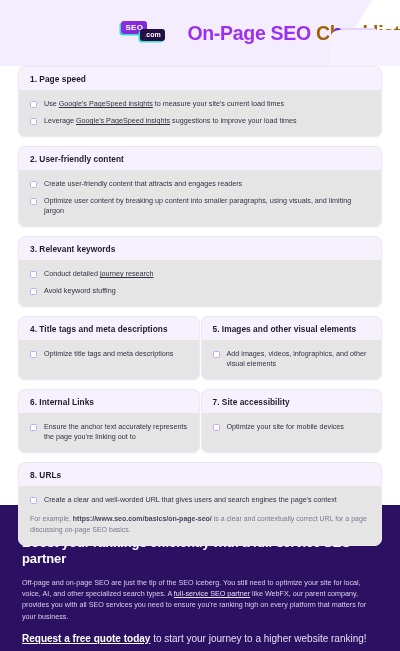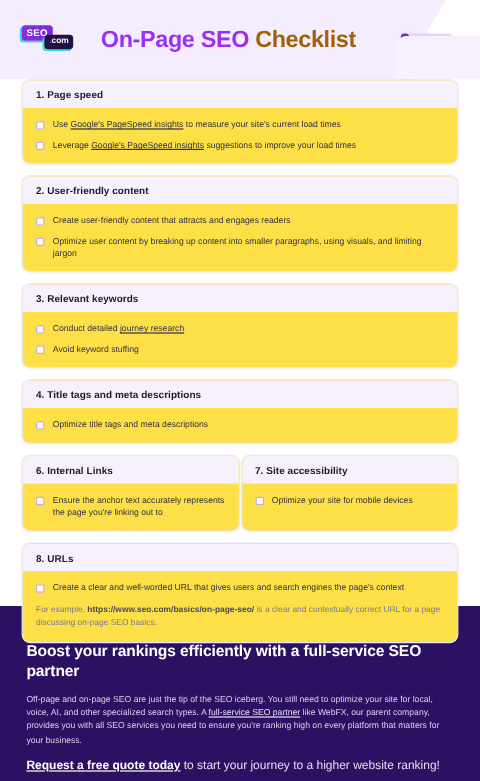--- a/index.html
+++ b/index.html
@@ -32,20 +32,21 @@
     clip-path: polygon(0 0, 100% 0, 89% 100%, 0 100%);
   }
   .header-inner {
     position: absolute;
     top: 0; left: 0;
     width: 400px;
     height: 66px;
     display: flex;
     align-items: center;
     padding-left: 18px;
+    justify-content: flex-end;
   }
 
   
   .logo {
     position: relative;
     width: 56px;
     height: 26px;
     flex: 0 0 auto;
     margin-right: 10px;
   }
@@ -107,21 +108,21 @@
   }
 
   
   .content {
     position: relative;
     z-index: 3;
     padding: 0 18px;
   }
 
   .card {
-    background: #fde047;
+    background: #e5e5e5;
     border: 1px solid #ece7f4;
     border-radius: 7px;
     overflow: hidden;
     margin-bottom: 9px;
     box-shadow: 0 1px 2px rgba(60,30,110,.04);
   }
   .card-head {
     background: #f6f1fd;
     padding: 7px 11px 6px 11px;
     font-size: 8.3px;
@@ -296,20 +297,29 @@
   <div class="col-row">
     <div class="card">
       <div class="card-head">4. Title tags and meta descriptions</div>
       <div class="card-body">
         <div class="check-row">
           <span class="checkbox"></span>
           <span class="check-text">Optimize title tags and meta descriptions</span>
         </div>
       </div>
     </div>
+    <div class="card">
+      <div class="card-head">5. Images and other visual elements</div>
+      <div class="card-body">
+        <div class="check-row">
+          <span class="checkbox"></span>
+          <span class="check-text">Add images, videos, infographics, and other visual elements</span>
+        </div>
+      </div>
+    </div>
   </div>
 
   <div class="col-row">
     <div class="card">
       <div class="card-head">6. Internal Links</div>
       <div class="card-body">
         <div class="check-row">
           <span class="checkbox"></span>
           <span class="check-text">Ensure the anchor text accurately represents the page you're linking out to</span>
         </div>

